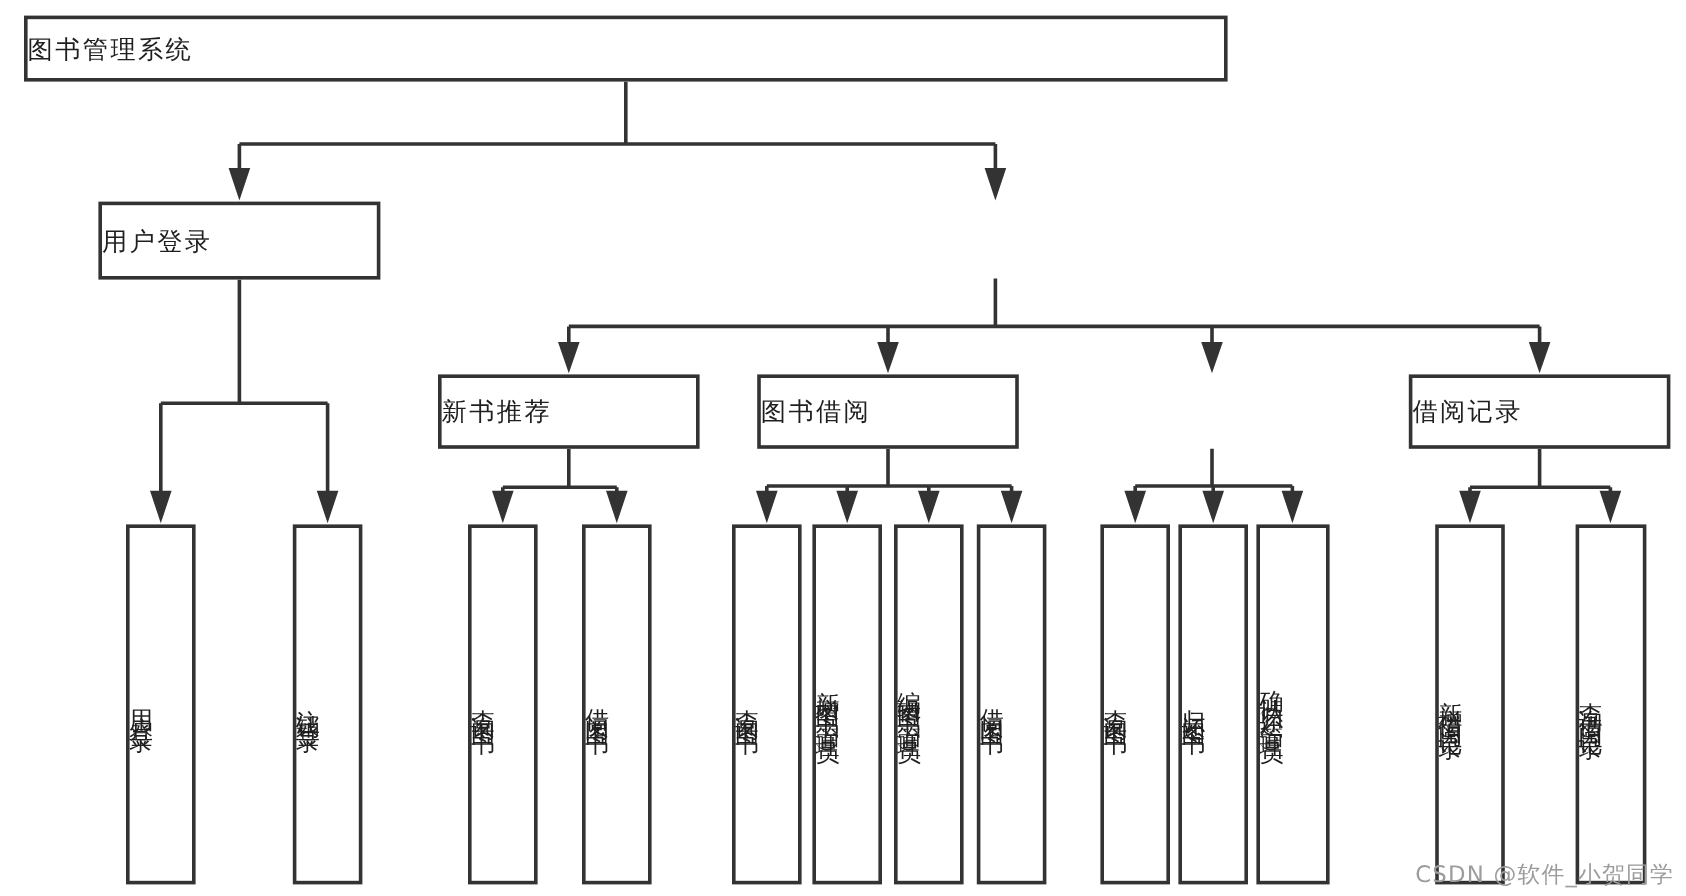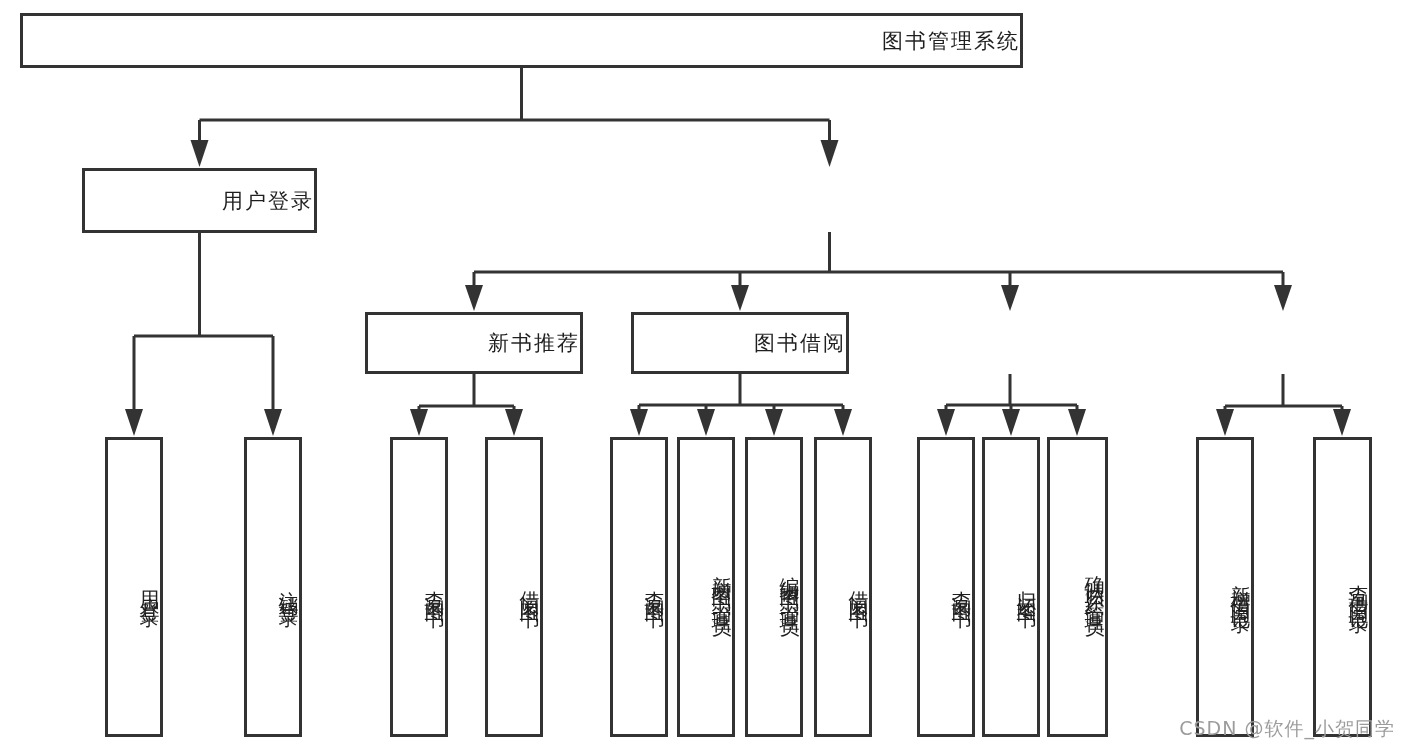--- a/index.html
+++ b/index.html
@@ -9,21 +9,21 @@
     background:#ffffff;
     font-family:"DejaVu Sans","Liberation Sans",sans-serif;
     overflow:hidden;
   }
   .wires{position:absolute;left:0;top:0;z-index:1;}
   .box{
     position:absolute;z-index:2;
     background:#ffffff;
     border:3px solid #333333;
     box-sizing:border-box;
-    display:flex;align-items:center;justify-content:flex-end;
+    display:flex;align-items:center;justify-content:flex-start;
     color:#1f1f1f;
   }
   .hbox{font-size:21px;letter-spacing:2px;white-space:nowrap;}
   .vbox{font-size:20px;}
   .vbox .vtext{
     writing-mode:vertical-rl;
     text-orientation:upright;
     letter-spacing:6px;
     line-height:1;
     max-height:288px;
@@ -88,20 +88,23 @@
   <div class="box hbox" style="left:82px;top:168px;width:235px;height:65px">
     <span>用户登录</span>
   </div>
 
   <div class="box hbox" style="left:365px;top:312px;width:218px;height:62px">
     <span>新书推荐</span>
   </div>
   <div class="box hbox" style="left:631px;top:312px;width:218px;height:62px">
     <span>图书借阅</span>
   </div>
+  <div class="box hbox" style="left:1174px;top:312px;width:218px;height:62px">
+    <span>借阅记录</span>
+  </div>
 
   <div class="box vbox" style="left:105px;top:437px;width:58px;height:300px">
     <span class="vtext">用户登录</span>
   </div>
   <div class="box vbox" style="left:244px;top:437px;width:58px;height:300px">
     <span class="vtext">注销登录</span>
   </div>
 
   <div class="box vbox" style="left:390px;top:437px;width:58px;height:300px">
     <span class="vtext">查询图书</span>

